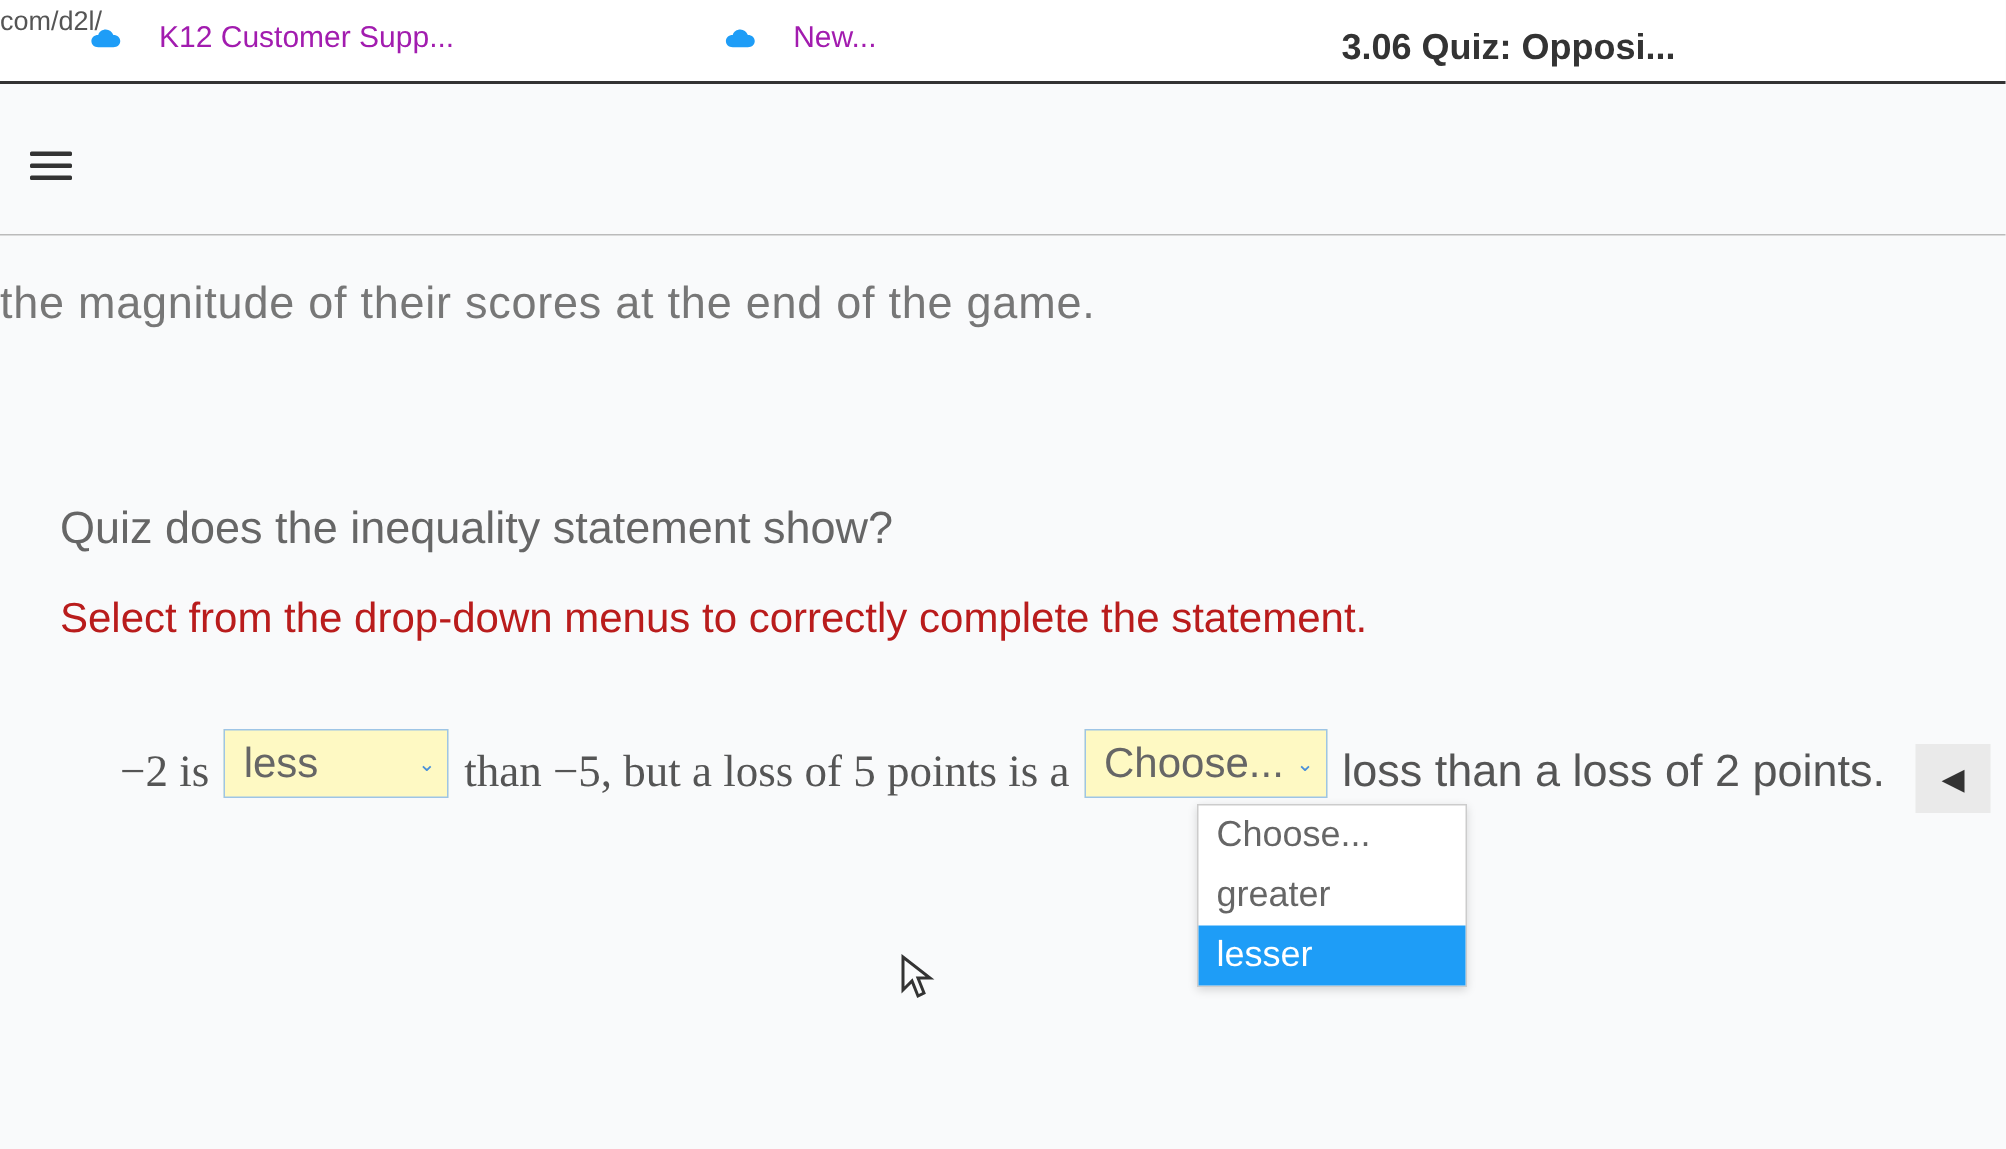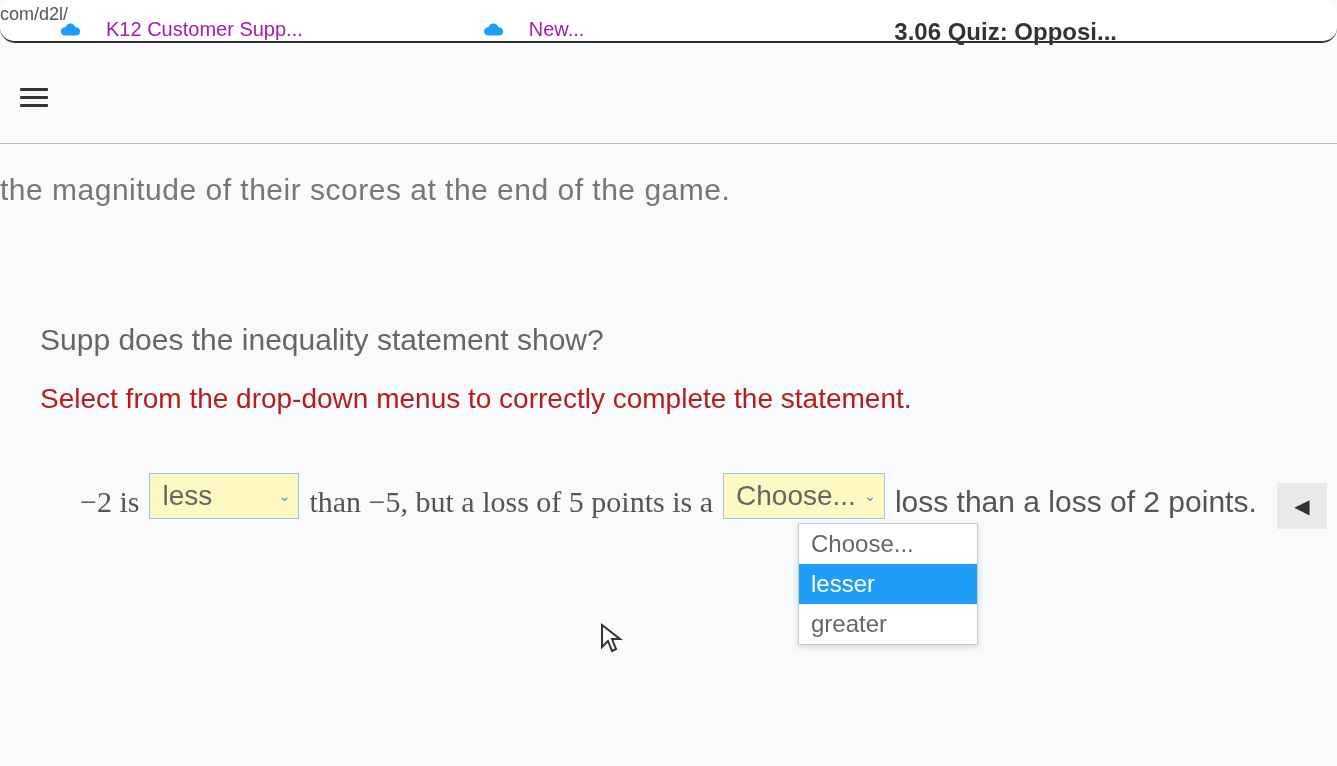--- a/index.html
+++ b/index.html
@@ -6,28 +6,27 @@
   body {
     font-family: "Segoe UI", Arial, sans-serif;
     background: #f9fafb;
     color: #4b5563;
     width: 1337px;
     height: 766px;
     overflow: hidden;
     position: relative;
   }
   .browser-chrome {
-    height: 43px;
+    height: 56px;
     background: #ffffff;
     border-bottom: 2px solid #333;
     display: flex;
-    align-items: flex-end;
+    align-items: flex-start;
     padding: 0 20px;
     position: relative;
-    border-radius: 15px;
   }
   .url-fragment {
     position: absolute;
     top: 4px;
     left: 0;
     font-size: 18px;
     color: #555;
   }
   .bookmarks {
     display: flex;
@@ -216,42 +215,42 @@
     <span></span>
       <span></span>
       <span></span>
   </div>
 
   <div class="divider"></div>
 
   <div class="fragment-text">the magnitude of their scores at the end of the game.</div>
 
 
-  <div class="question-text">Supp does the inequality statement show?</div>
+  <div class="question-text">Quiz does the inequality statement show?</div>
 
   <div class="instruction-text">Select from the drop-down menus to correctly complete the statement.</div>
 
   <div class="answer-row">
     <span class="neg">−2 is</span>
     <span class="select-box">
       <span>less</span>
       <span class="chev">⌄</span>
     </span>
     <span class="neg">than −5, but a loss of 5 points is a</span>
     <span class="select-box">
       <span>Choose...</span>
       <span class="chev">⌄</span>
     </span>
     <span>loss than a loss of 2 points.</span>
   </div>
 
   <div class="dropdown-menu">
     <div class="opt">Choose...</div>
+    <div class="opt">greater</div>
     <div class="opt highlight">lesser</div>
-    <div class="opt">greater</div>
   </div>
 
   <div class="nav-arrow">
     <span>◀</span>
   </div>
 
   <div class="cursor-arrow">
     <svg width="24" height="30" viewBox="0 0 24 30">
       <path d="M2 2 L2 24 L8 18 L12 28 L16 26 L12 16 L20 16 Z" fill="none" stroke="#333" stroke-width="2"></path>
     </svg>

